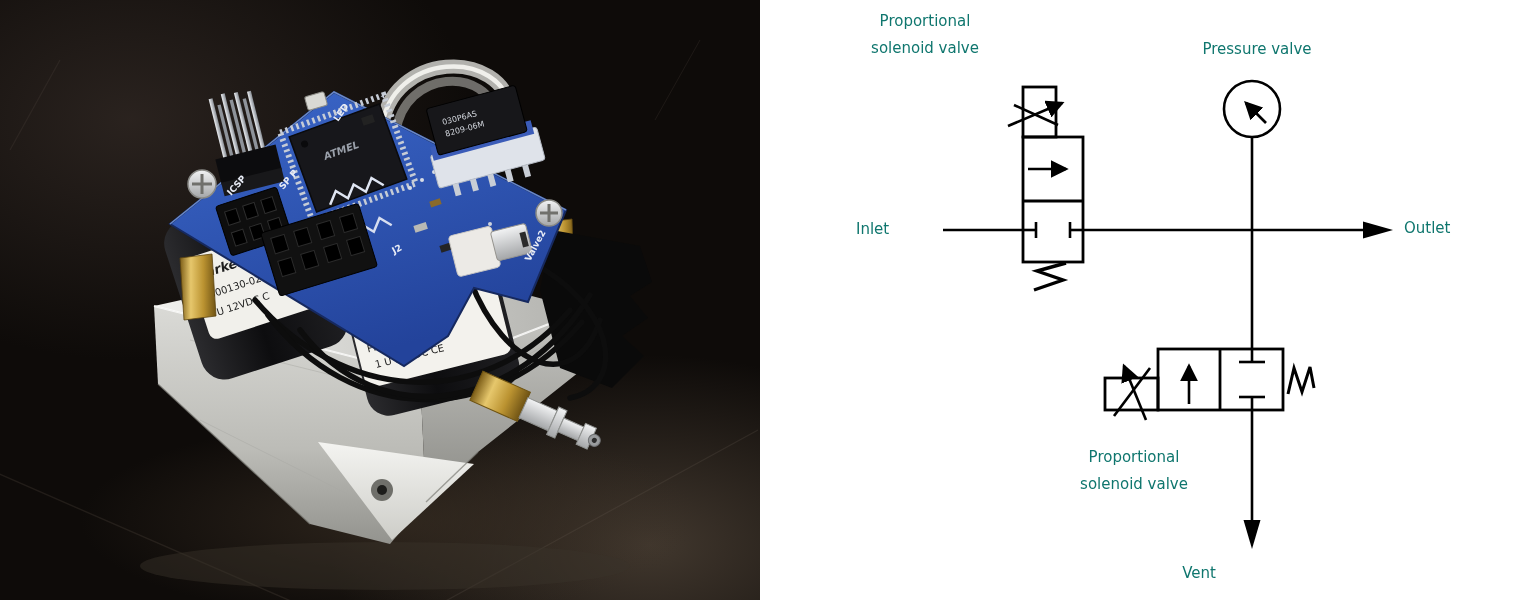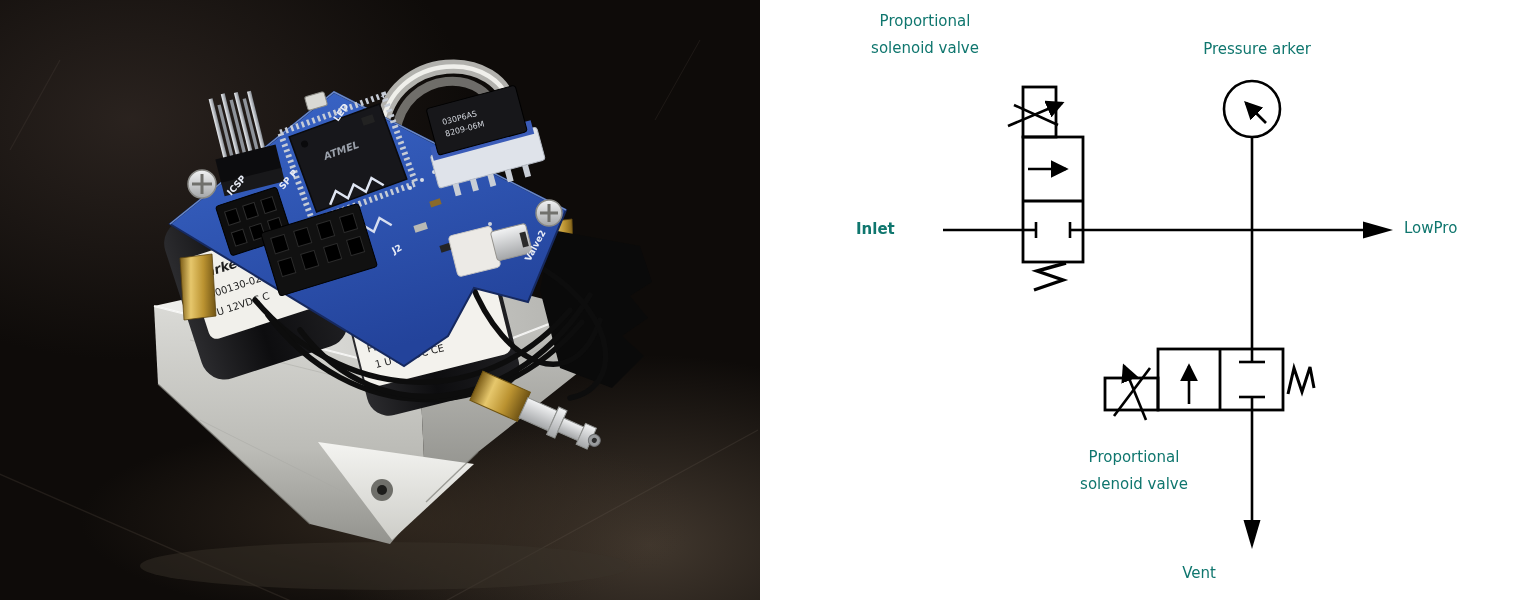--- a/index.html
+++ b/index.html
@@ -307,22 +307,22 @@
 
       <line x1="1252" y1="410" x2="1252" y2="521"></line>
       <polygon points="1243.5,520 1260.5,520 1252,549" fill="#000" stroke="none"></polygon>
     </g>
   </svg>
 
   <div class="dlabel center" style="left:925px;top:8px;">
     <div>Proportional</div>
     <div>solenoid valve</div>
   </div>
-  <div class="dlabel center" style="left:1257px;top:36px;">Pressure arker</div>
-  <div class="dlabel" style="left:856px;top:216px;font-weight:bold;">Inlet</div>
-  <div class="dlabel" style="left:1404px;top:215px;">LowPro</div>
+  <div class="dlabel center" style="left:1257px;top:36px;">Pressure valve</div>
+  <div class="dlabel" style="left:856px;top:216px;">Inlet</div>
+  <div class="dlabel" style="left:1404px;top:215px;">Outlet</div>
   <div class="dlabel center" style="left:1134px;top:444px;">
     <div>Proportional</div>
     <div>solenoid valve</div>
   </div>
   <div class="dlabel center" style="left:1199px;top:560px;">Vent</div>
 
 </div>
 
 </body></html>

